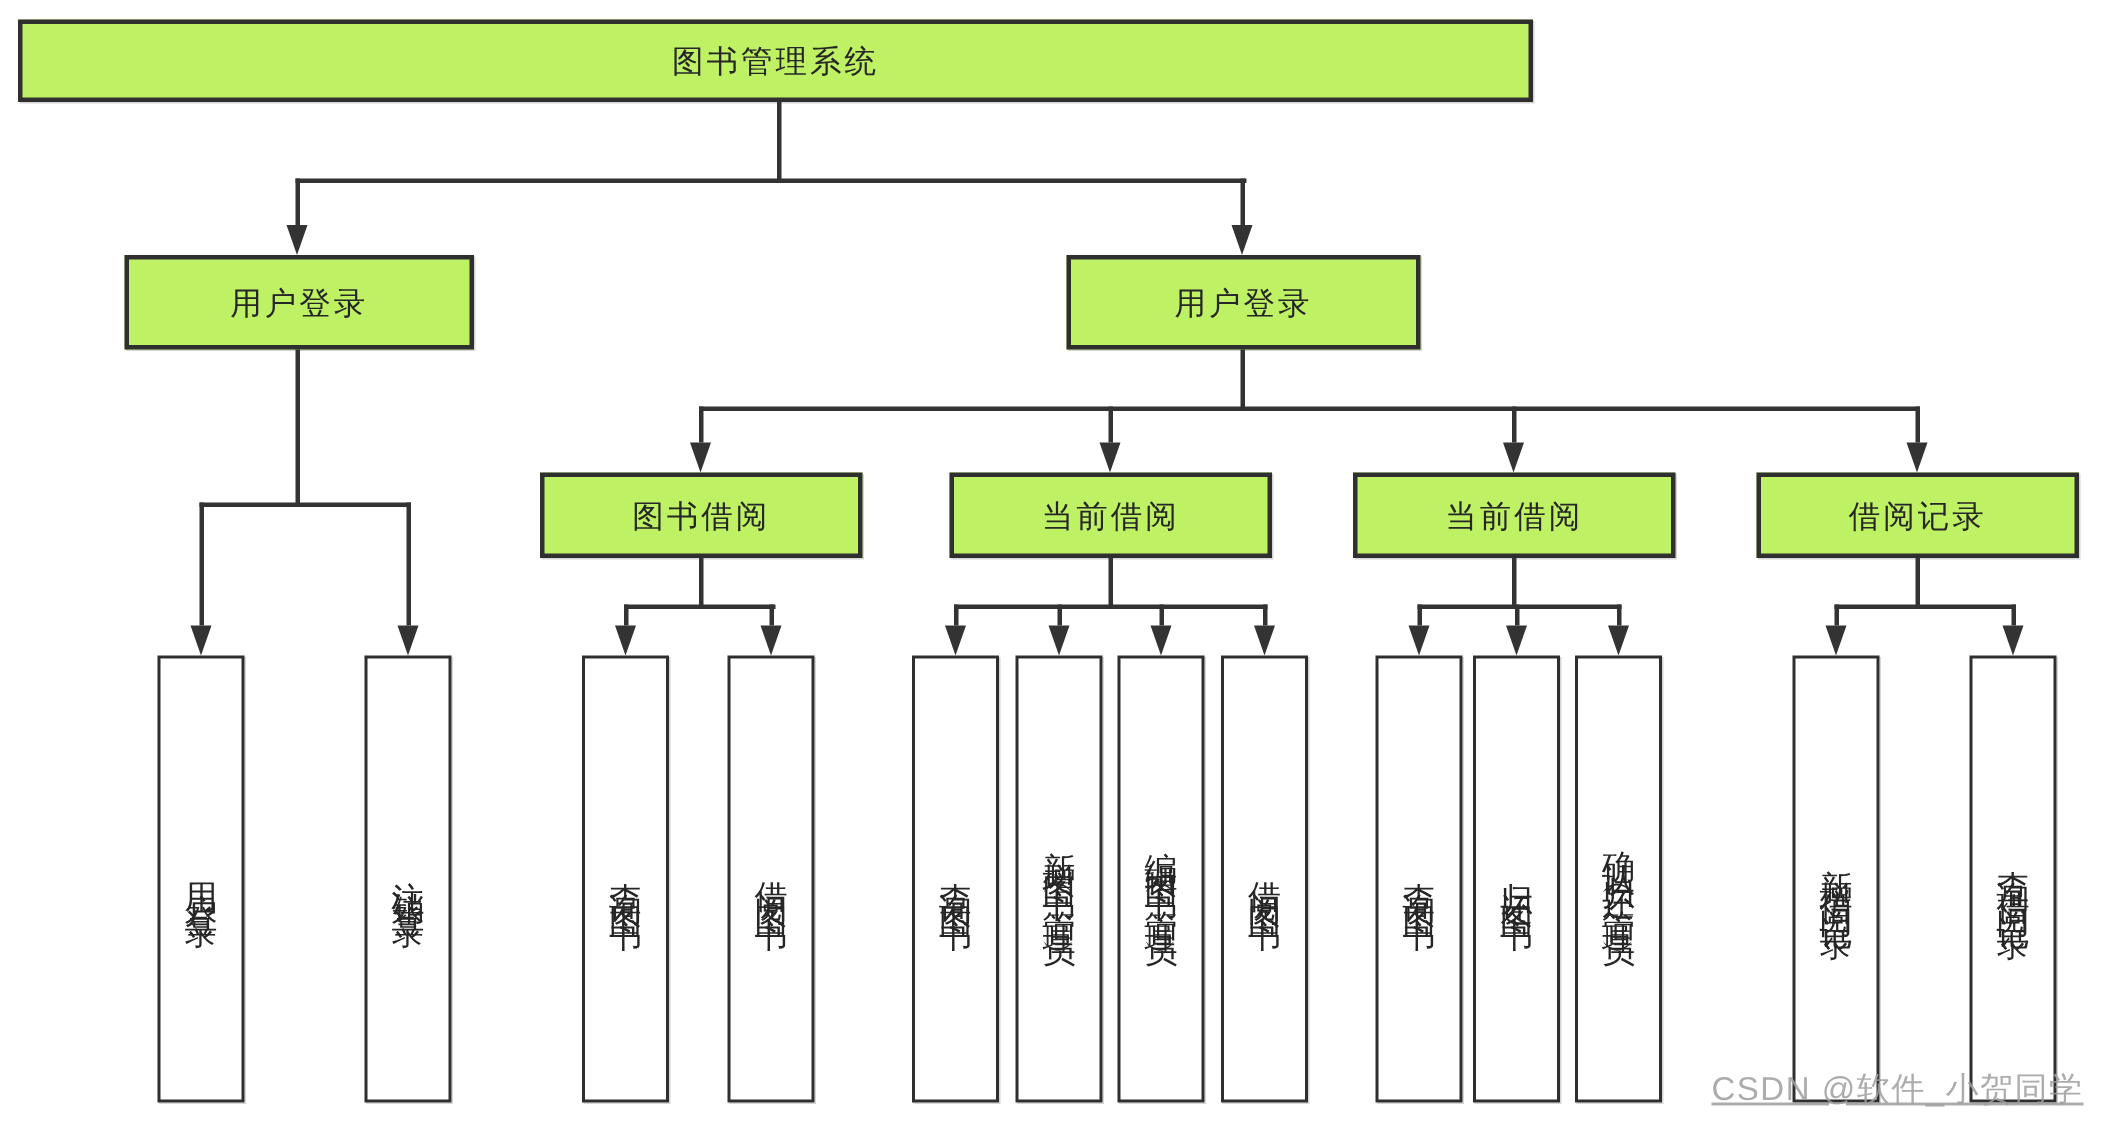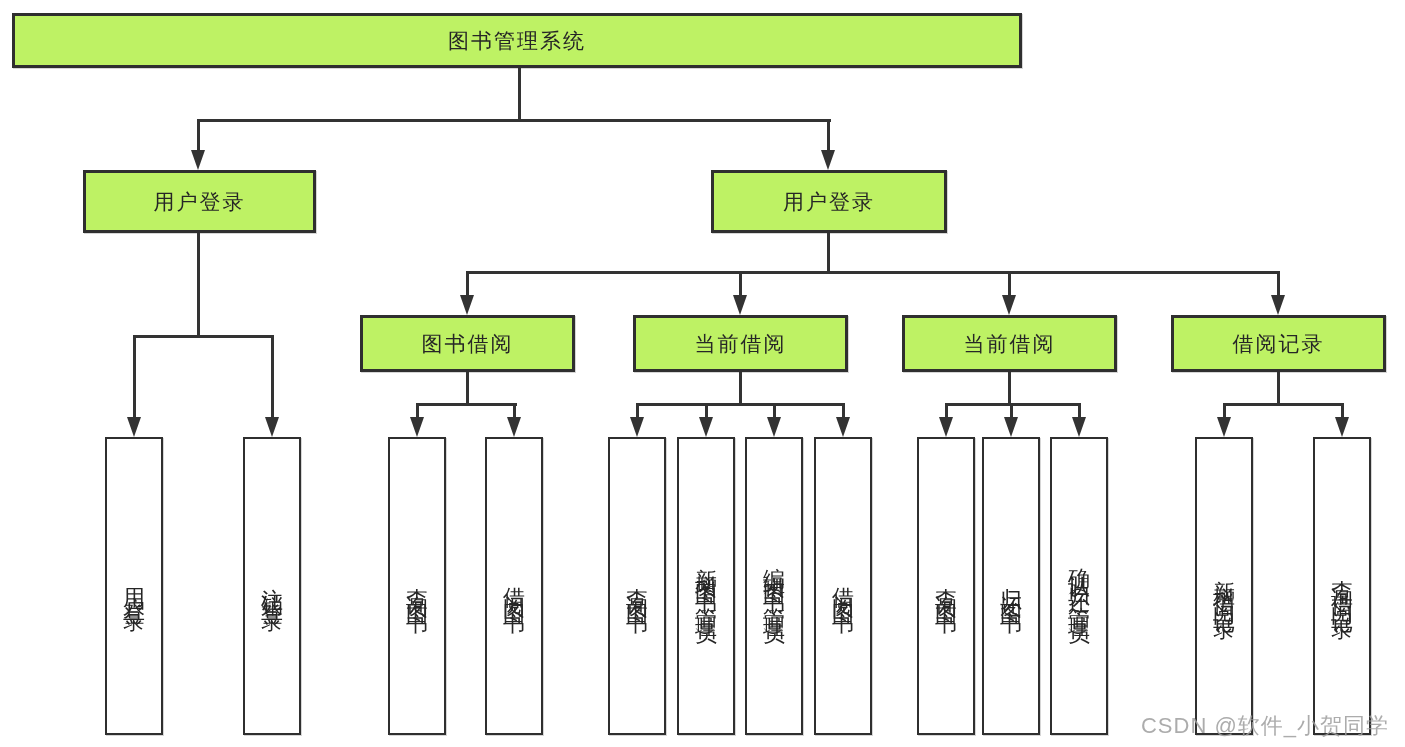--- a/index.html
+++ b/index.html
@@ -19,21 +19,21 @@
   .vtext{writing-mode:vertical-rl;font-size:22px;letter-spacing:8px;line-height:1;
          color:#262626;white-space:nowrap;}
 
   
   .cl{position:absolute;background:#333333;}
   .ah{position:absolute;width:0;height:0;
       border-left:7px solid transparent;border-right:7px solid transparent;
       border-top:20px solid #333333;}
 
   .watermark{position:absolute;right:16px;bottom:6px;font-size:22px;
-             color:rgba(158,158,158,0.85);letter-spacing:1px;z-index:10;white-space:nowrap;}
+             color:rgba(158,158,158,0.85);letter-spacing:1px;z-index:10;white-space:nowrap;text-decoration:underline;}
 </style>
 </head>
 <body>
 
 <div class="canvas">
 
   <div class="node" style="left:12px;top:13px;width:1010px;height:55px;">
     <span class="hlabel">图书管理系统</span>
   </div>
 

